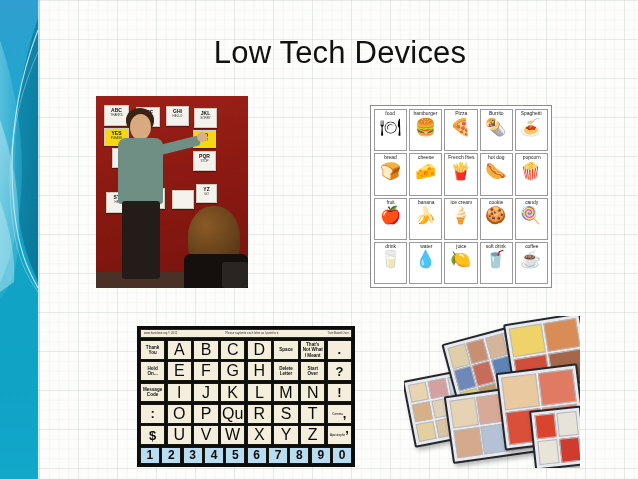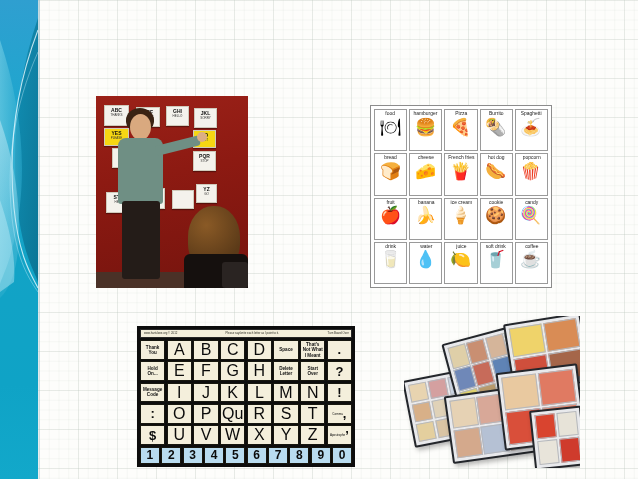--- a/index.html
+++ b/index.html
@@ -115,20 +115,21 @@
       <path d="M38,18 C20,70 12,130 16,190 C20,250 34,270 38,282 L38,18 Z" fill="url(#g1)" opacity=".85"></path>
       <path d="M0,40 C18,95 26,150 20,205 C14,258 2,276 0,284 L0,40 Z" fill="url(#g2)" opacity=".55"></path>
       <path d="M38,30 C16,88 8,150 14,208 C19,258 32,276 38,288" fill="none" stroke="#eafaff" stroke-width="1.1" opacity=".8"></path>
       <path d="M38,52 C14,106 6,162 12,218 C17,262 30,280 38,292" fill="none" stroke="#d8f4ff" stroke-width=".7" opacity=".55"></path>
       <path d="M0,120 C14,160 22,205 18,250 C15,280 6,292 0,298 L0,120 Z" fill="url(#g3)" opacity=".55"></path>
       <path d="M0,200 C10,230 16,258 14,282 L0,292 Z" fill="#bfeaf6" opacity=".45"></path>
     </svg>
   </div>
   <div class="sidebar-edge"></div>
 
+  <div class="title">Low Tech Devices</div>
 
   <div class="photo-cards">
     <div class="pc-wall"></div>
     <div class="pc-floorline"></div>
 
     <div class="pc-card" style="left:8px;top:9px;width:23px;height:17px;">ABC<span class="sub">THANKS</span></div>
     <div class="pc-card" style="left:40px;top:11px;width:22px;height:16px;">DEF<span class="sub">I SPEAK</span></div>
     <div class="pc-card" style="left:70px;top:10px;width:21px;height:16px;">GHI<span class="sub">HELLO</span></div>
     <div class="pc-card" style="left:98px;top:12px;width:21px;height:16px;">JKL<span class="sub">SORRY</span></div>
     <div class="pc-card y" style="left:8px;top:32px;width:23px;height:14px;">YES<span class="sub">PLEASE</span></div>

